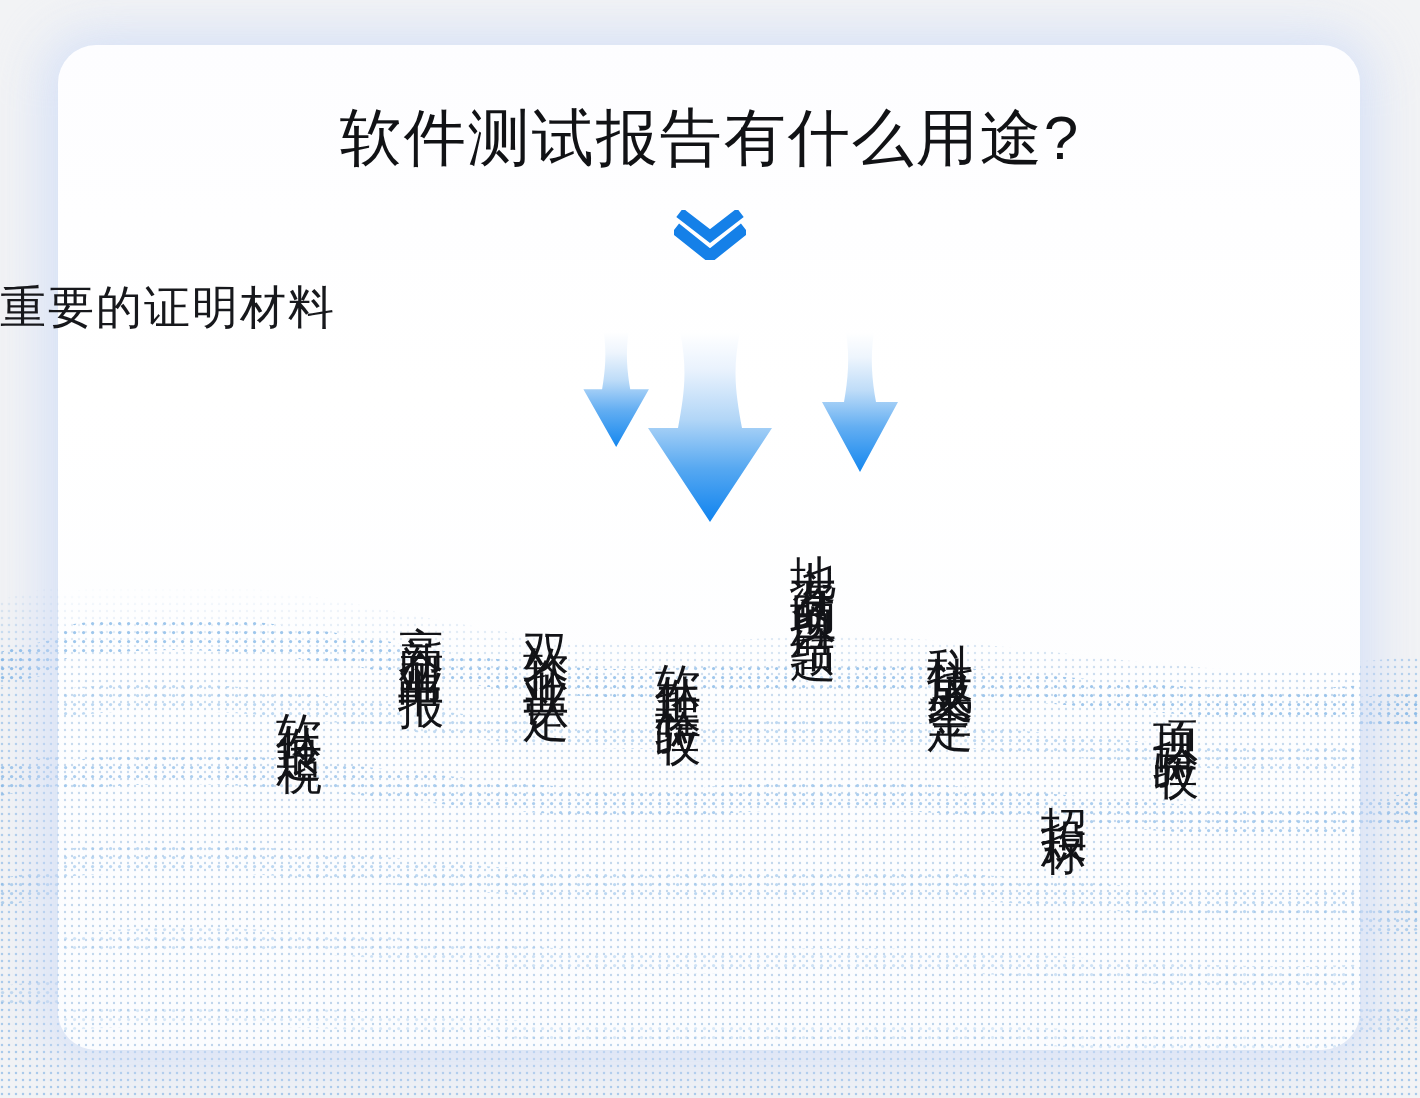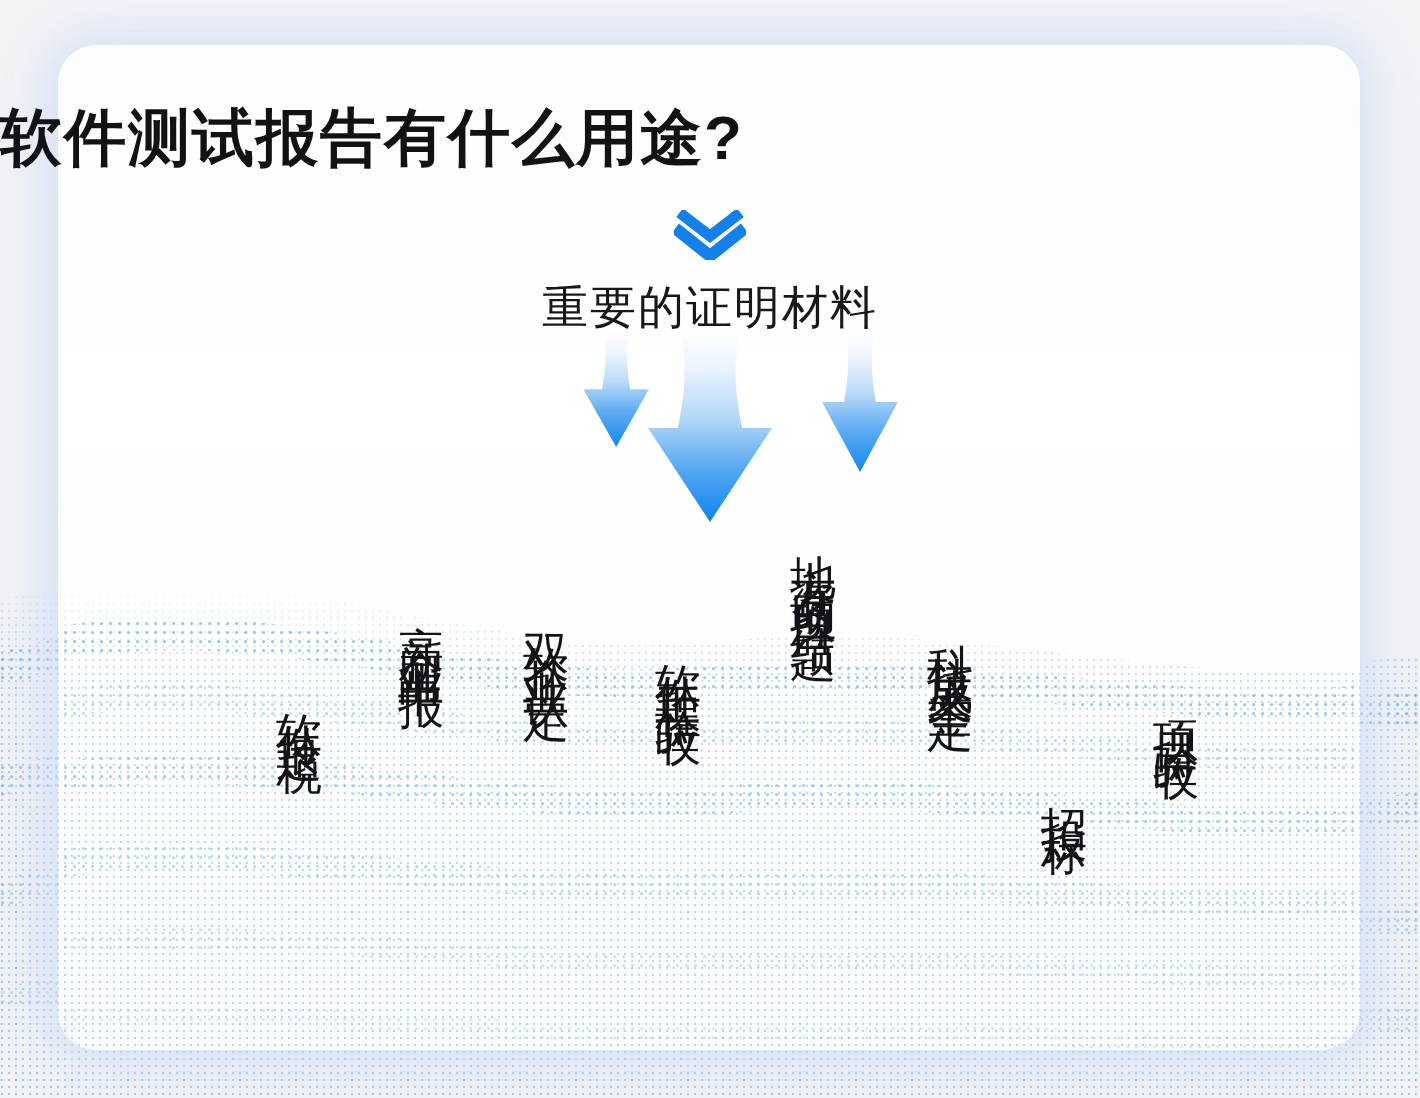--- a/index.html
+++ b/index.html
@@ -65,43 +65,43 @@
     pointer-events: none;
     opacity: .92;
   }
 
   
   .title {
     position: absolute;
     left: 0;
     top: 104px;
     width: 1420px;
+    text-align: center;
     font-size: 62px;
-    font-weight: 700;
+    font-weight: 400;
     letter-spacing: 2px;
     color: #111215;
     line-height: 1.1;
     white-space: nowrap;
   }
 
   .chev-wrap {
     position: absolute;
     left: 710px;
     top: 210px;
     transform: translateX(-50%);
     width: 72px;
     height: 50px;
   }
 
   .subtitle {
     position: absolute;
     left: 0;
     top: 281px;
     width: 1420px;
-    text-align: center;
     font-size: 46px;
     font-weight: 400;
     letter-spacing: 2px;
     color: #17181c;
     line-height: 1.15;
     white-space: nowrap;
   }
 
   
   .arrows {

